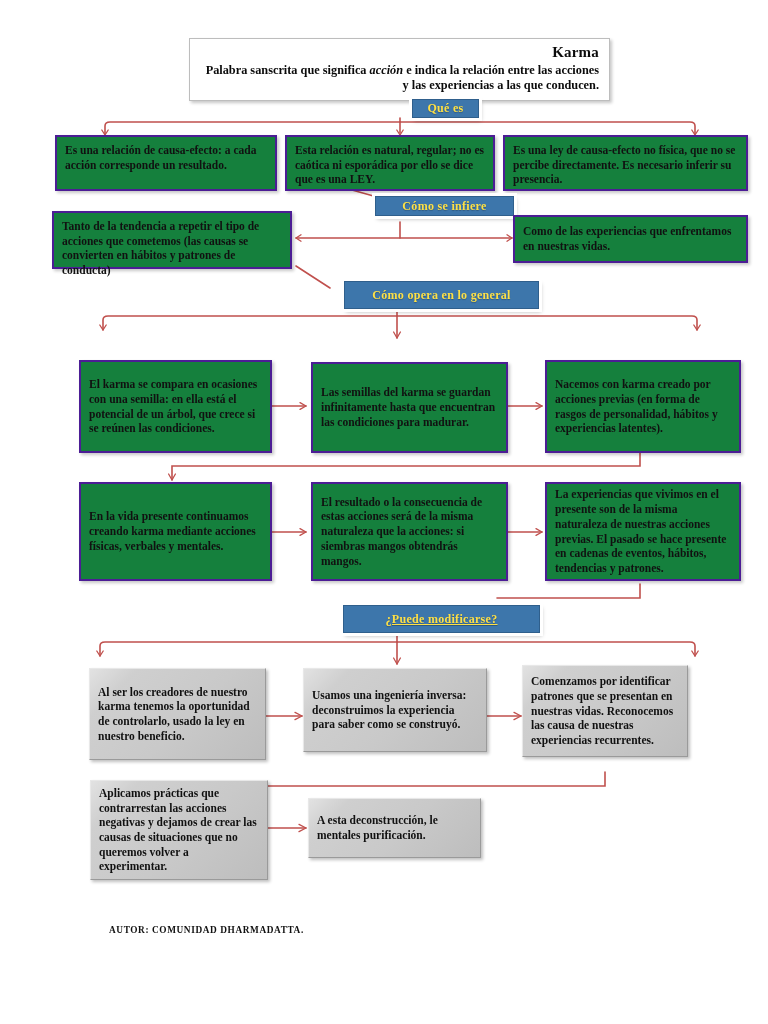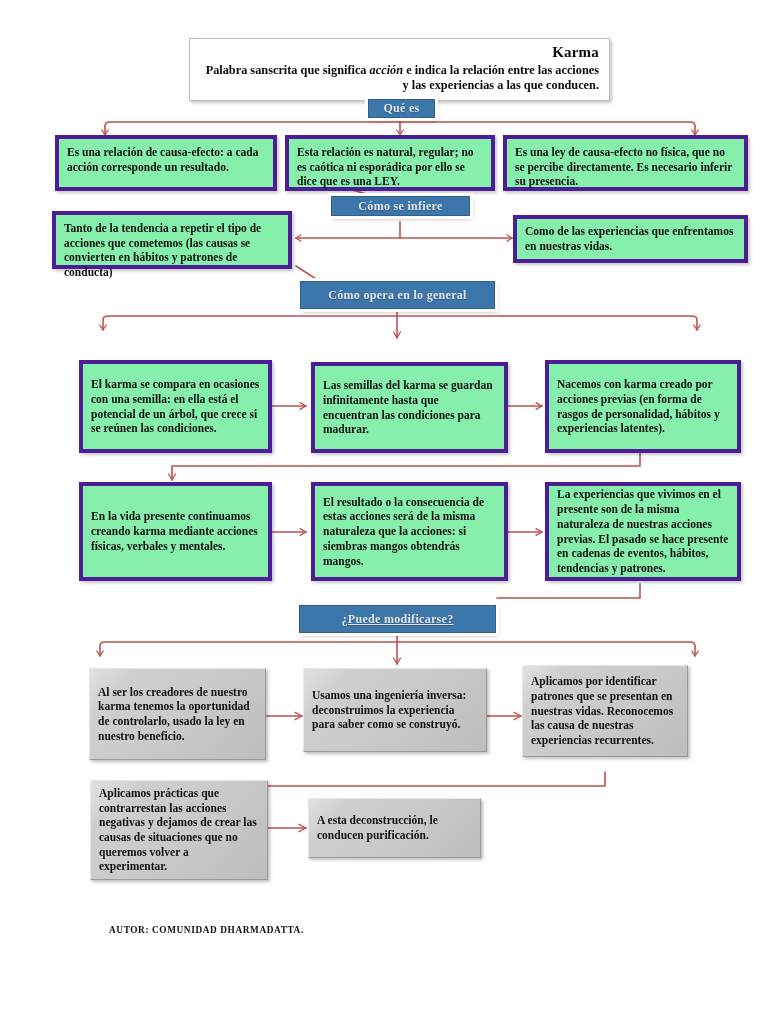--- a/index.html
+++ b/index.html
@@ -10,22 +10,22 @@
     font-family:"Liberation Serif", serif;
     color:#0b0b0b;
     overflow:hidden;
   }
   #page { position:relative; width:768px; height:1024px; }
 
   
   .box {
     position:absolute;
     box-sizing:border-box;
-    background:#86efac;
-    border:4px solid #4c1d95;
+    background:#15803d;
+    border:2px solid #4c1d95;
     box-shadow:2px 2px 3px rgba(0,0,0,0.22);
     font-weight:bold;
     font-size:11.5px;
     line-height:1.28;
     color:#111;
     padding:6px 8px;
     display:flex;
   }
   .box .txt { display:block; width:100%; }
   .box.vtop { align-items:flex-start; }
@@ -37,28 +37,29 @@
     border-top-color:#e8e8e8;
     border-left-color:#e8e8e8;
     box-shadow:2px 2px 3px rgba(0,0,0,0.25);
   }
 
   .bluebar {
     position:absolute;
     box-sizing:border-box;
     background:#3d76ab;
     border:1px solid #2f5f8c;
-    color:#e5e5e5;
+    color:#fde047;
     font-weight:bold;
     font-size:12px;
     letter-spacing:.3px;
     display:flex; align-items:center; justify-content:center;
     text-align:center;
     box-shadow:0 0 0 3px #ffffff, 2px 3px 4px rgba(0,0,0,0.28);
     text-shadow:0 1px 1px rgba(0,0,0,0.25);
+    margin-left:44px;
   }
 
   .title-box {
     position:absolute;
     box-sizing:border-box;
     background:#ffffff;
     border:1px solid #bdbdbd;
     box-shadow:2px 2px 3px rgba(0,0,0,0.22);
     text-align:right;
     padding:4px 10px 6px;
@@ -212,25 +213,25 @@
     <span>¿Puede modificarse?</span>
   </div>
 
   <div class="box grey vmid" style="left:89px; top:668px; width:177px; height:92px;">
     <span class="txt">Al ser los creadores de nuestro  karma tenemos la oportunidad de controlarlo, usado la ley en nuestro beneficio.</span>
   </div>
   <div class="box grey vmid" style="left:303px; top:668px; width:184px; height:84px;">
     <span class="txt">Usamos una ingeniería inversa:  deconstruimos la experiencia para saber como se construyó.</span>
   </div>
   <div class="box grey vmid" style="left:522px; top:665px; width:166px; height:92px;">
-    <span class="txt">Aplicamos por identificar patrones que se presentan en nuestras vidas. Reconocemos las causa de nuestras experiencias recurrentes.</span>
+    <span class="txt">Comenzamos por identificar patrones que se presentan en nuestras vidas. Reconocemos las causa de nuestras experiencias recurrentes.</span>
   </div>
 
   <div class="box grey vmid" style="left:90px; top:780px; width:178px; height:100px;">
     <span class="txt">Aplicamos prácticas que contrarrestan las acciones negativas y dejamos de crear las causas de situaciones que no queremos volver a experimentar.</span>
   </div>
   <div class="box grey vmid" style="left:308px; top:798px; width:173px; height:60px;">
-    <span class="txt">A esta deconstrucción, le conducen purificación.</span>
+    <span class="txt">A esta deconstrucción, le mentales purificación.</span>
   </div>
 
   <div class="author" style="left:109px; top:925px;">AUTOR: COMUNIDAD DHARMADATTA.</div>
 
 </div>
 
 </body></html>

